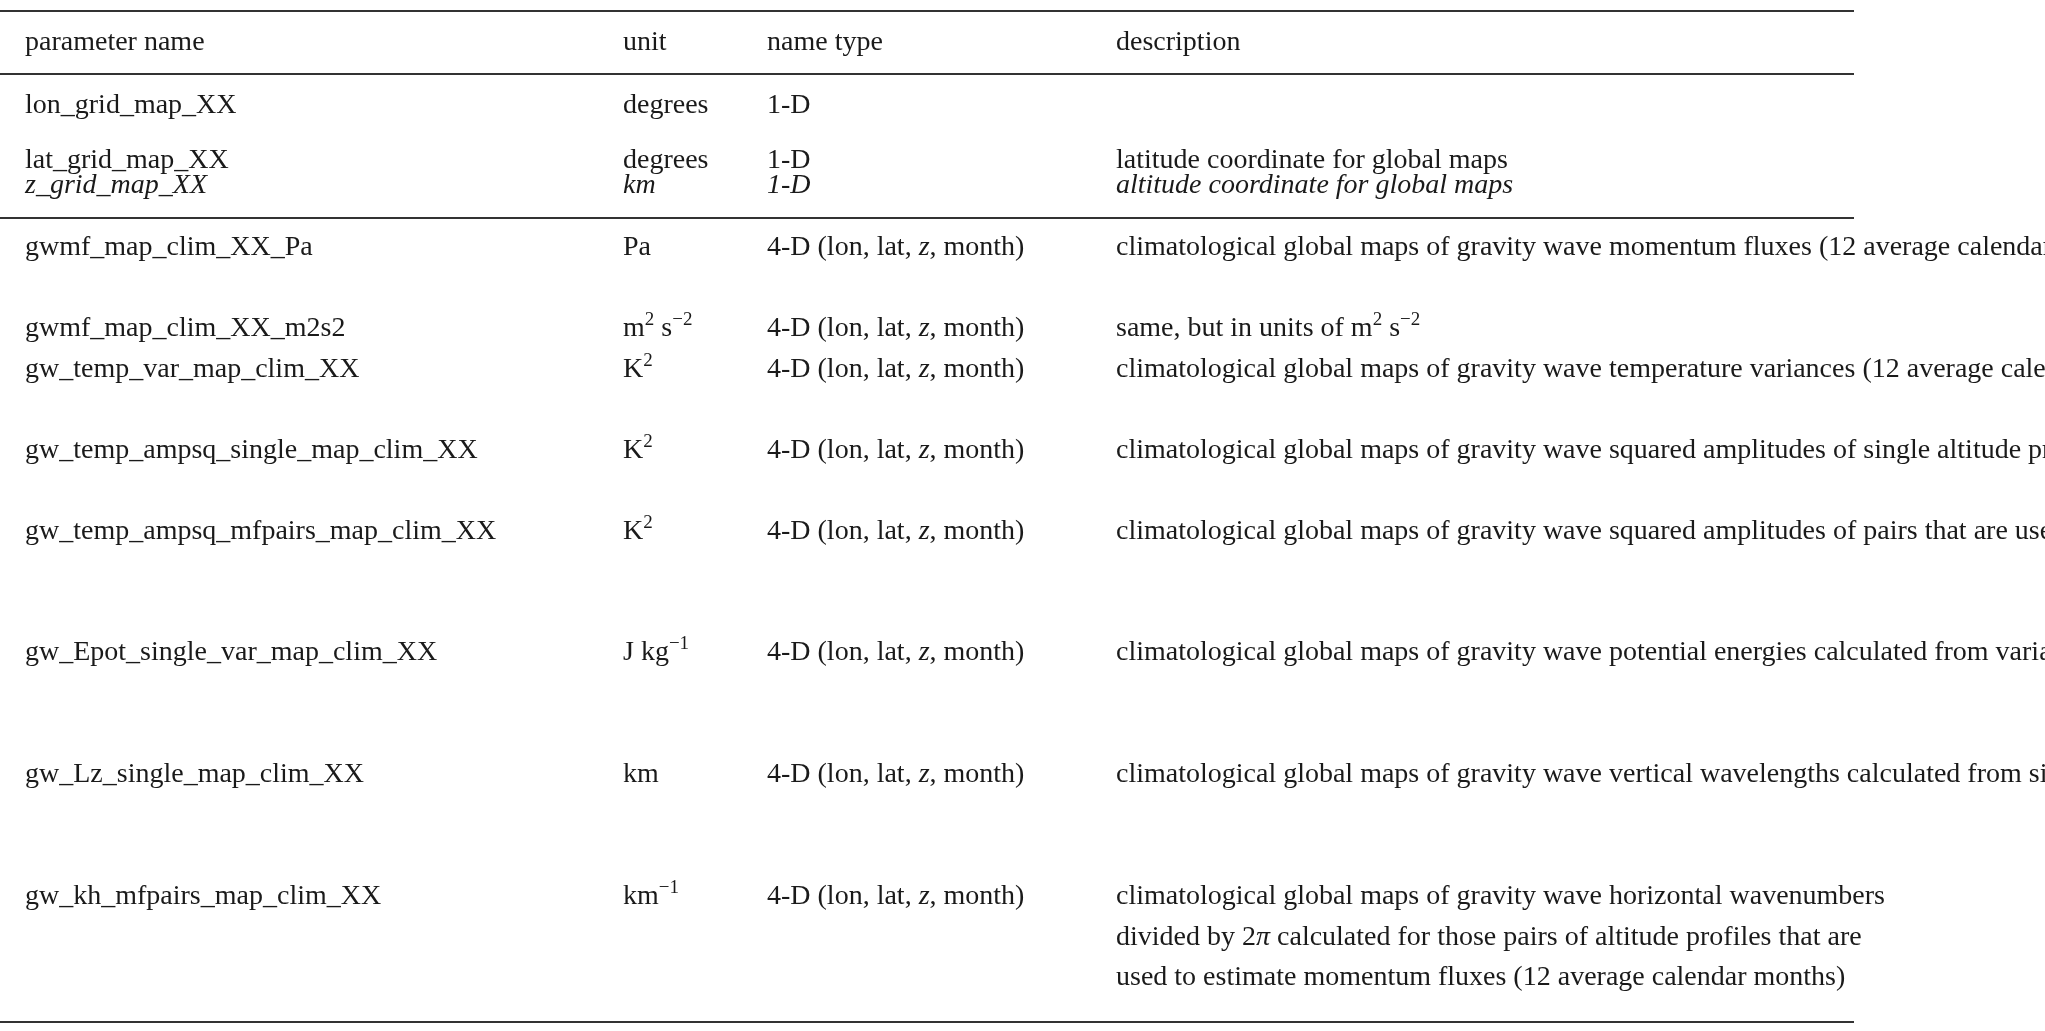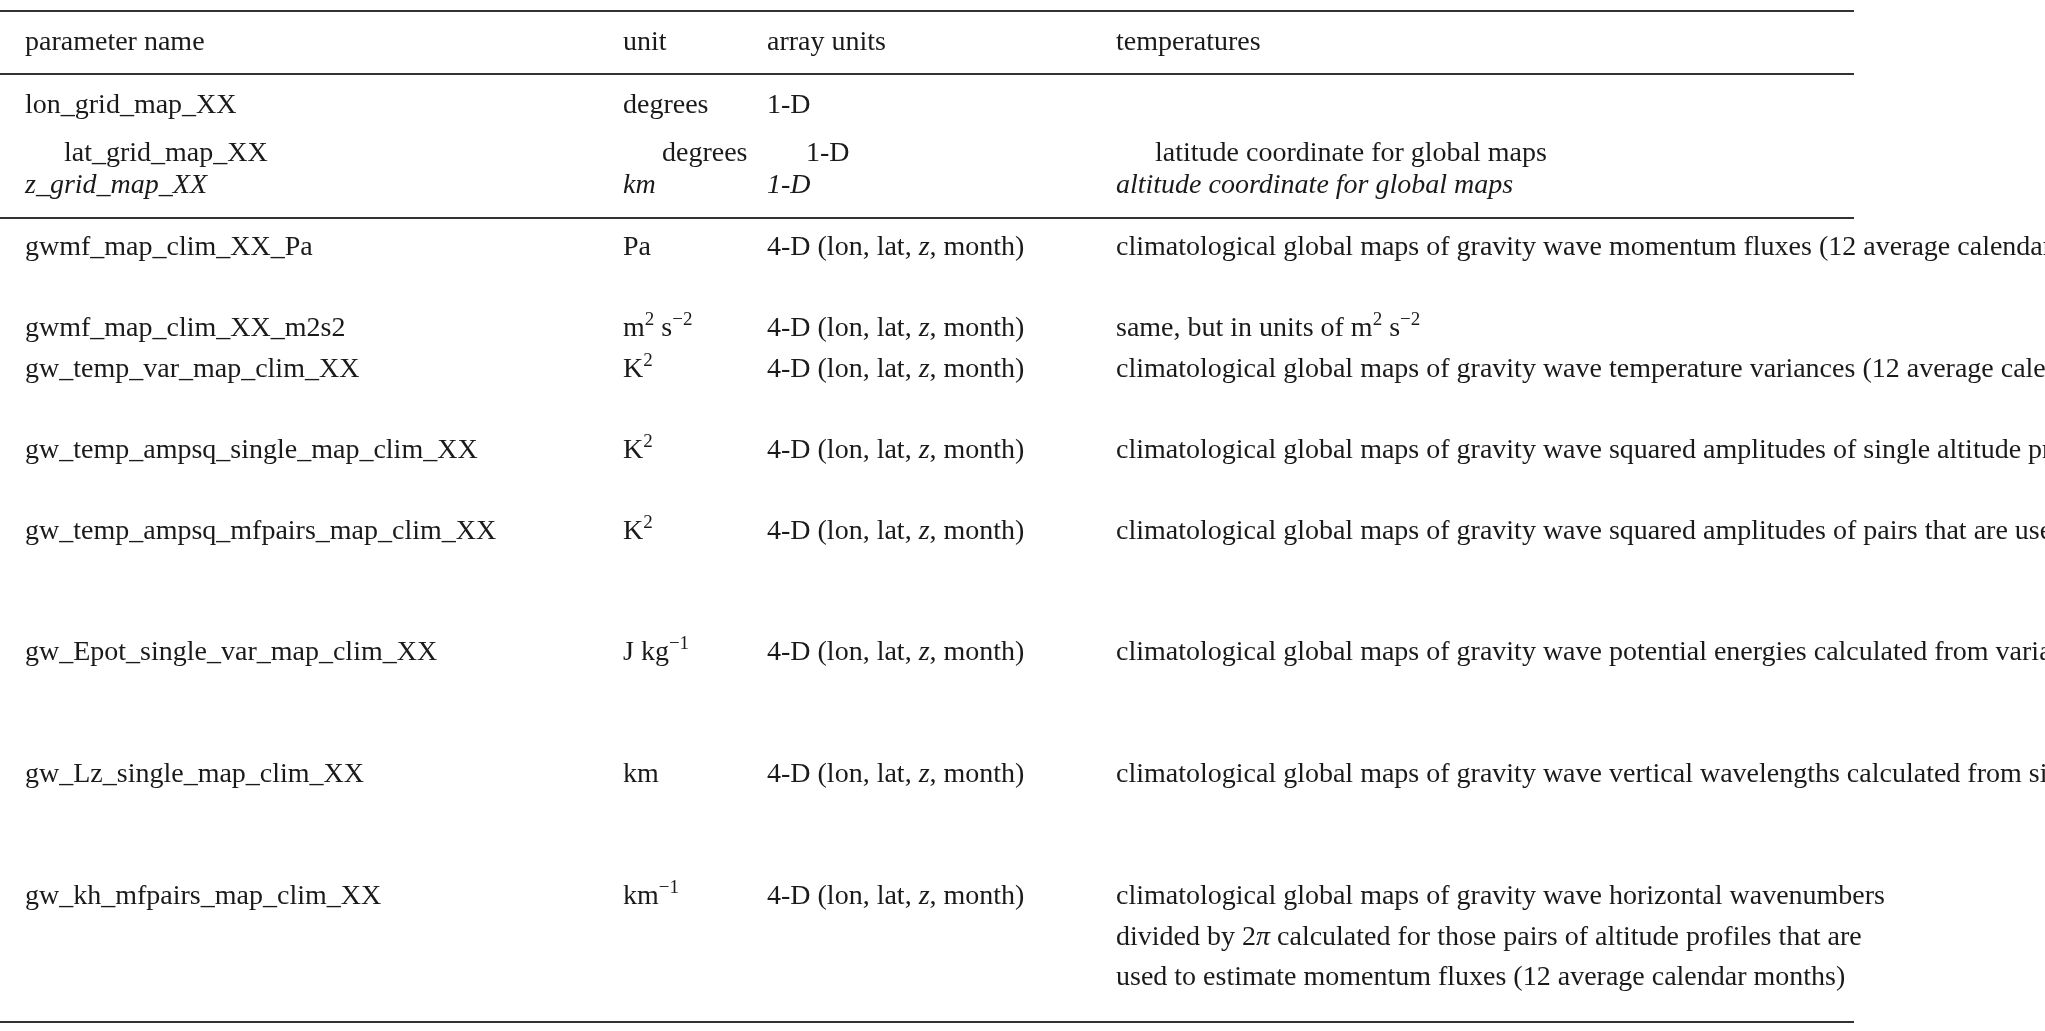--- a/index.html
+++ b/index.html
@@ -24,33 +24,33 @@
   </style>
 </head>
 <body>
 
 <div class="table">
   <div class="rule"></div>
 
   <div class="row header">
     <span class="cell c1">parameter name</span>
     <span class="cell c2">unit</span>
-    <span class="cell c3">array units</span>
-    <span class="cell c4">temperatures</span>
+    <span class="cell c3">name type</span>
+    <span class="cell c4">description</span>
   </div>
 
   <div class="rule"></div>
 
   <div class="body-group" style="height:142px;">
     <div class="row" style="position:absolute; top:9px; width:100%; height:41px;">
       <span class="cell c1">lon_grid_map_XX</span>
       <span class="cell c2">degrees</span>
       <span class="cell c3">1-D</span>
     </div>
-    <div class="row" style="position:absolute; top:57px; width:100%; height:41px;margin-left:39px;">
+    <div class="row" style="position:absolute; top:64px; width:100%; height:41px;">
       <span class="cell c1">lat_grid_map_XX</span>
       <span class="cell c2">degrees</span>
       <span class="cell c3">1-D</span>
       <span class="cell c4">latitude coordinate for global maps</span>
     </div>
     <div class="row" style="position:absolute; top:89px; width:100%; height:41px;font-style:italic;">
       <span class="cell c1">z_grid_map_XX</span>
       <span class="cell c2">km</span>
       <span class="cell c3">1-D</span>
       <span class="cell c4">altitude coordinate for global maps</span>

